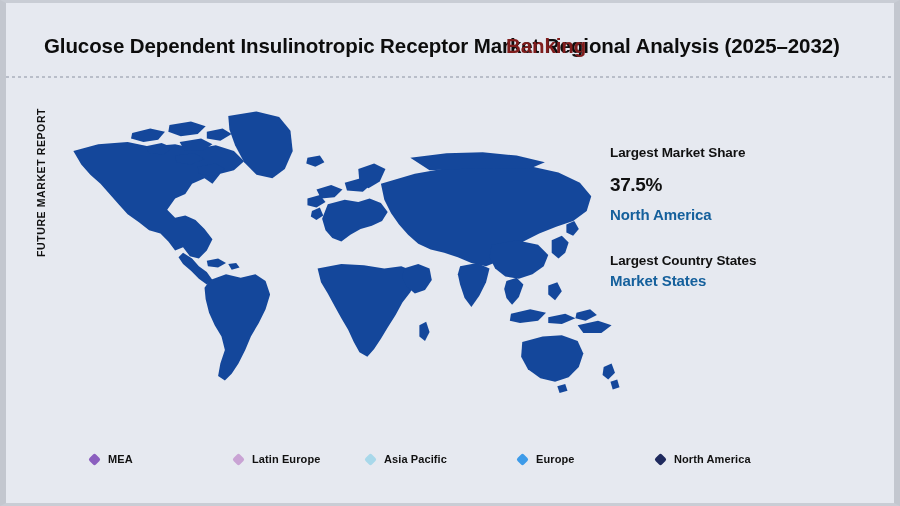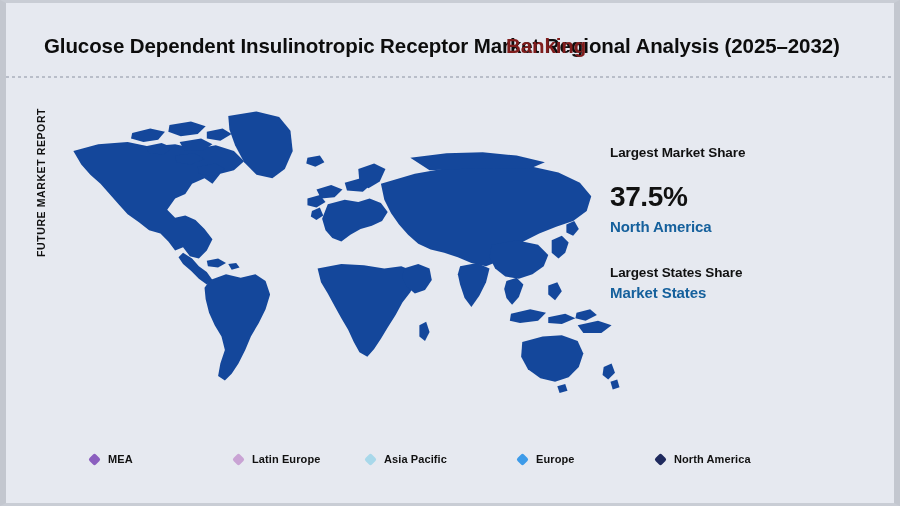--- a/index.html
+++ b/index.html
@@ -117,26 +117,26 @@
   }
   .stat-block { margin-bottom: 26px; }
   .stat-label {
     font-size: 13.5px;
     font-weight: bold;
     color: #111111;
     line-height: 20px;
     letter-spacing: -0.1px;
   }
   .stat-value {
-    font-size: 28px;
+    font-size: 19px;
     font-weight: bold;
     color: #111111;
     line-height: 40px;
     letter-spacing: -0.4px;
-    margin-top: 14px;
+    margin-top: 2px;
   }
   .stat-region {
     font-size: 15px;
     font-weight: bold;
     color: #15609c;
     line-height: 20px;
     letter-spacing: -0.1px;
   }
 
   
@@ -267,21 +267,21 @@
     </svg>
   </div>
 
   <div class="stats">
     <div class="stat-block">
       <div class="stat-label">Largest Market Share</div>
       <div class="stat-value">37.5%</div>
       <div class="stat-region">North America</div>
     </div>
     <div class="stat-block">
-      <div class="stat-label">Largest States Share</div>
+      <div class="stat-label">Largest Country States</div>
       <div class="stat-region">Market States</div>
     </div>
   </div>
 
   <div class="legend">
     <div class="legend-item" style="left: 0px;">
       <span class="legend-dot" style="background: rgb(139, 95, 191);"></span>
       <span class="legend-label">MEA</span>
     </div>
     <div class="legend-item" style="left: 144px;">

